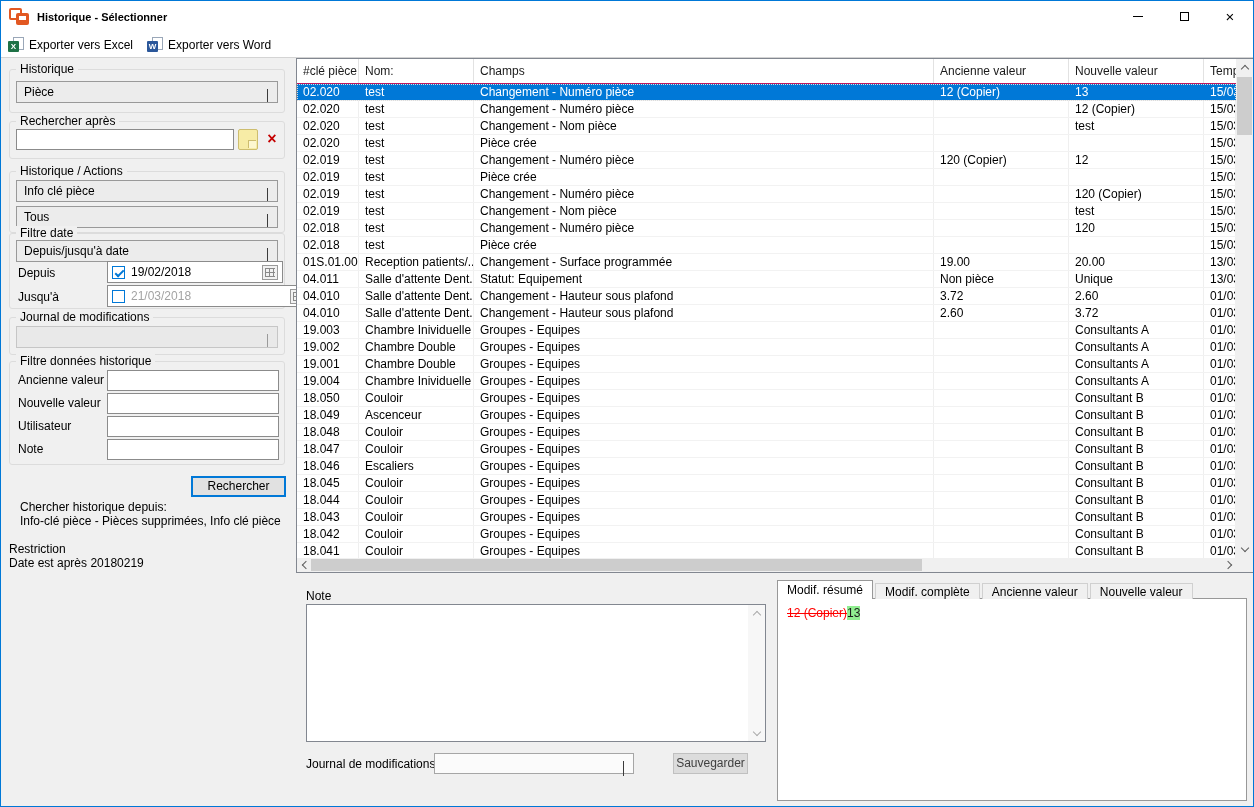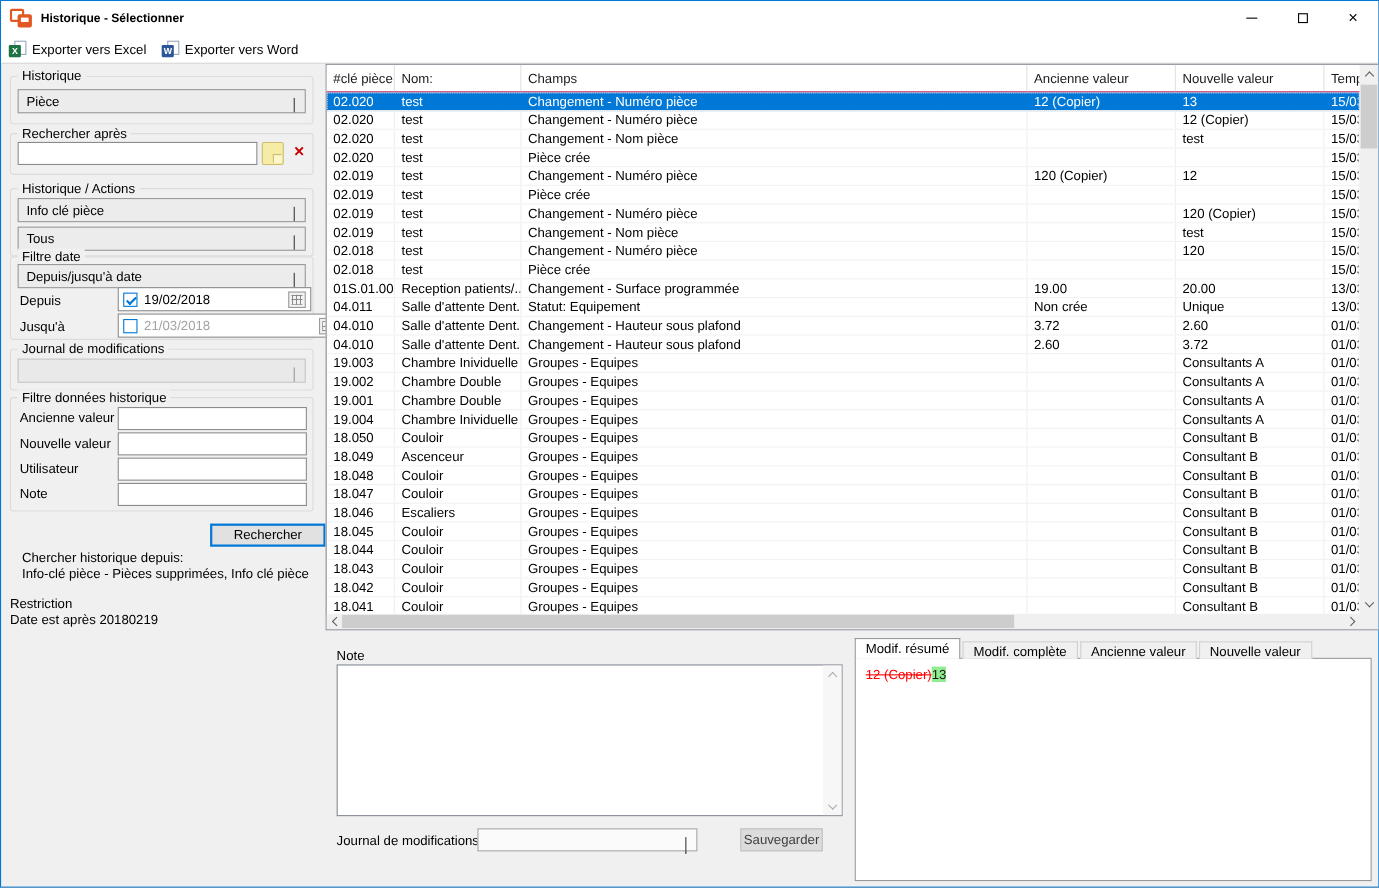--- a/index.html
+++ b/index.html
@@ -42,21 +42,21 @@
   .checkbox{width:13px;height:13px;border:1px solid #0078d7;background:#fff;position:relative;flex:0 0 auto;}
   .checkbox.checked::after{content:"";position:absolute;left:2px;top:3px;width:7px;height:3px;border-left:2px solid #0078d7;border-bottom:2px solid #0078d7;transform:rotate(-45deg);}
   .date-text{flex:1;}
   .date-text.disabled{color:#a3a3a3;}
   .cal-btn{width:16px;height:15px;border:1px solid #9a9a9a;background:#f2f2f2;position:relative;flex:0 0 auto;}
   .cal-btn::after{content:"";position:absolute;left:2px;top:2px;right:2px;bottom:2px;
     background-image:repeating-linear-gradient(90deg,#8a8a8a 0 1px,transparent 1px 4px),repeating-linear-gradient(#8a8a8a 0 1px,transparent 1px 4px);}
   .yellow-btn{position:absolute;width:20px;height:21px;background:#f7eca6;border:1px solid #cdbd6f;border-radius:2px;}
   .yellow-btn::after{content:"";position:absolute;right:1px;bottom:1px;width:7px;height:7px;background:#fdf7d0;border-left:1px solid #cdbd6f;border-top:1px solid #cdbd6f;}
   .clear-btn{position:absolute;width:22px;height:21px;background:transparent;border:none;color:#c40000;font-weight:bold;font-size:16px;line-height:19px;text-align:center;}
-  .search-btn{position:absolute;left:190px;top:475px;width:105px;height:21px;background:#e1e1e1;border:2px solid #0078d7;font:12px "Liberation Sans",sans-serif;text-align:center;line-height:17px;}
+  .search-btn{position:absolute;left:190px;top:475px;width:95px;height:21px;background:#e1e1e1;border:2px solid #0078d7;font:12px "Liberation Sans",sans-serif;text-align:center;line-height:17px;}
   .hint{position:absolute;left:8px;line-height:14px;}
   
   .table-wrap{position:absolute;left:295px;top:57px;width:958px;height:515px;background:#fff;border:1px solid #828790;}
   .thead{position:absolute;left:0;top:0;right:17px;height:25px;background:#fff;border-bottom:1px solid #be185d;display:flex;}
   .hcell{padding:5px 4px 0 6px;border-right:1px solid #e2e2e2;white-space:nowrap;overflow:hidden;color:#1a1a1a;}
   .tbody{position:absolute;left:0;top:25px;right:17px;bottom:14px;overflow:hidden;}
   .trow{display:flex;height:17px;line-height:16px;border-bottom:1px solid #f2f2f2;}
   .tcell{padding:0 4px 0 6px;border-right:1px solid #efefef;white-space:nowrap;overflow:hidden;}
   .c0{width:62px;flex:0 0 62px;}
   .c1{width:115px;flex:0 0 115px;}
@@ -311,21 +311,21 @@
           <div class="tcell c1">Reception patients/...</div>
           <div class="tcell c2">Changement - Surface programmée</div>
           <div class="tcell c3">19.00</div>
           <div class="tcell c4">20.00</div>
           <div class="tcell c5">13/03/20</div>
         </div>
         <div class="trow">
           <div class="tcell c0">04.011</div>
           <div class="tcell c1">Salle d'attente Dent...</div>
           <div class="tcell c2">Statut: Equipement</div>
-          <div class="tcell c3">Non crée</div>
+          <div class="tcell c3">Non pièce</div>
           <div class="tcell c4">Unique</div>
           <div class="tcell c5">13/03/20</div>
         </div>
         <div class="trow">
           <div class="tcell c0">04.010</div>
           <div class="tcell c1">Salle d'attente Dent...</div>
           <div class="tcell c2">Changement - Hauteur sous plafond</div>
           <div class="tcell c3">3.72</div>
           <div class="tcell c4">2.60</div>
           <div class="tcell c5">01/03/20</div>

